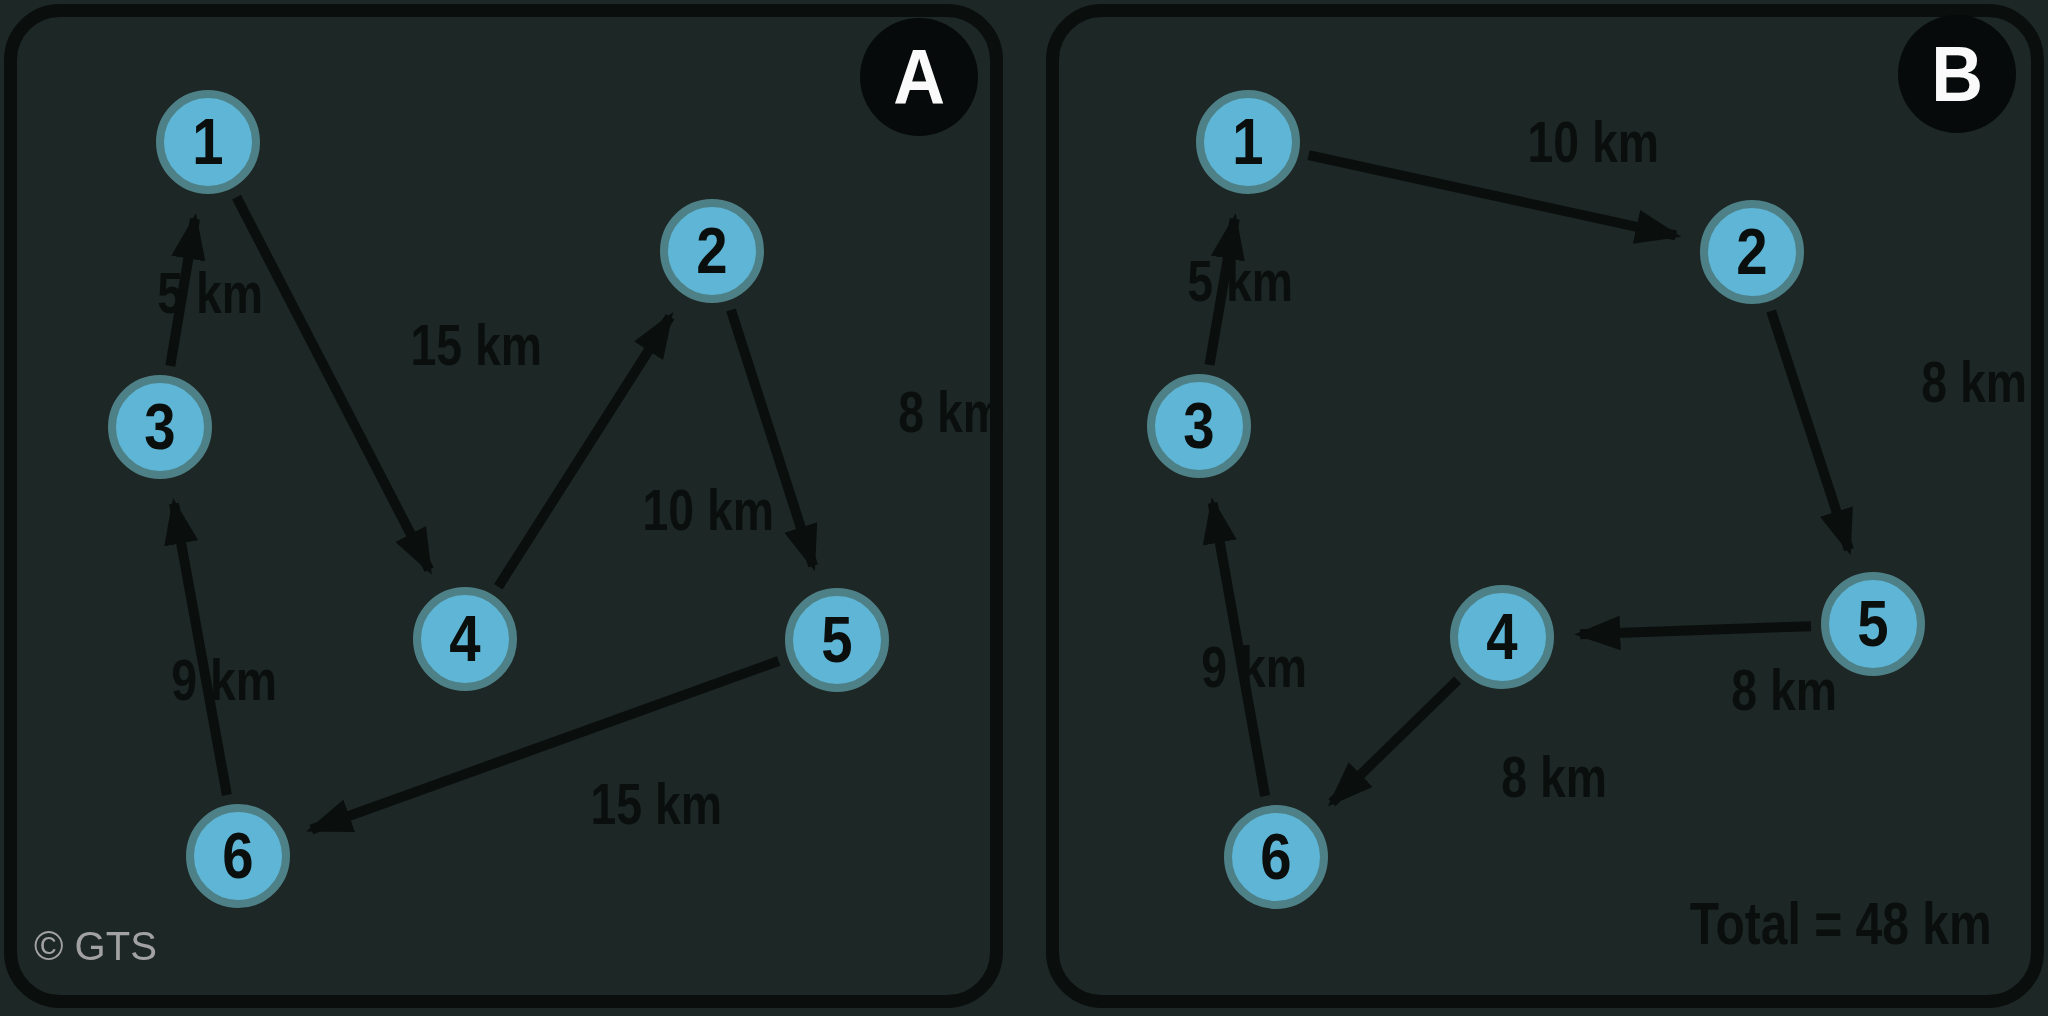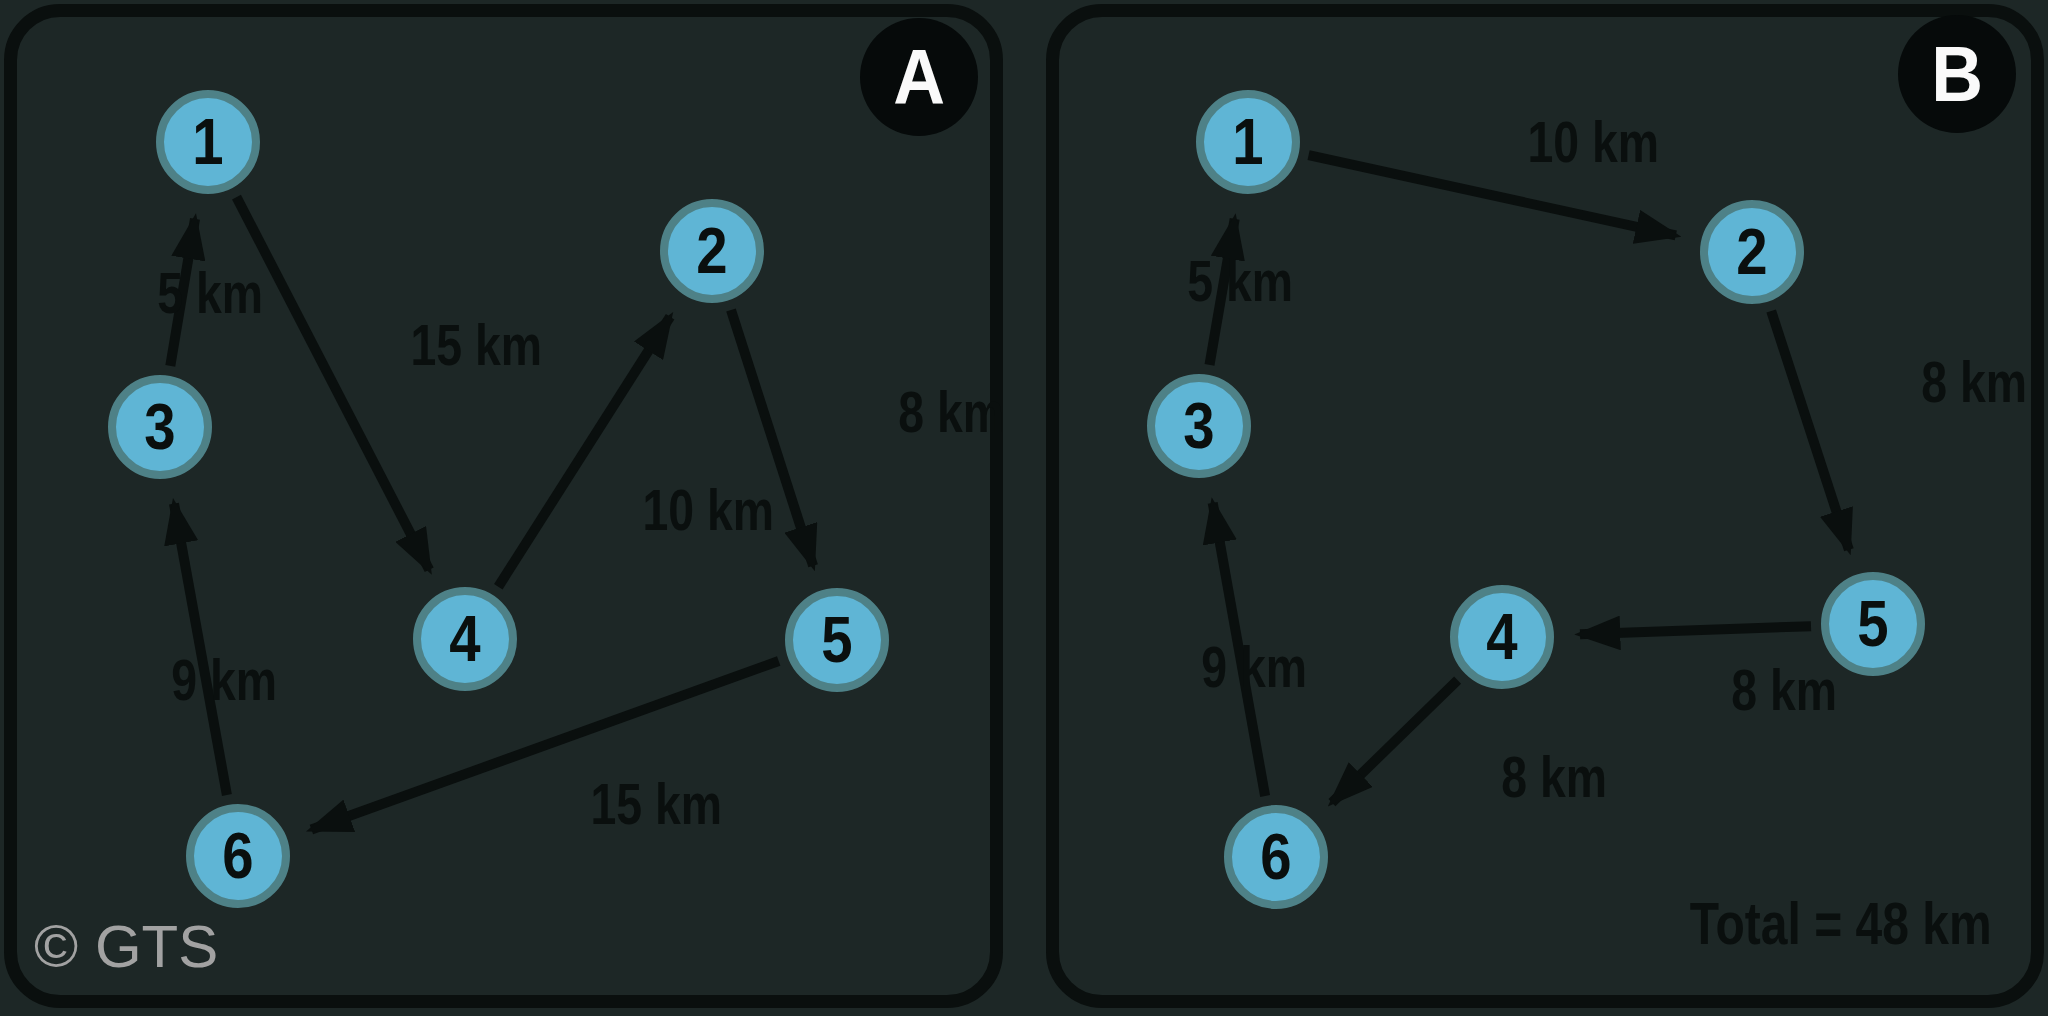--- a/index.html
+++ b/index.html
@@ -44,21 +44,21 @@
     border-radius:50%;background:#060a0a;
     display:flex;align-items:center;justify-content:center;
   }
   .badge span{
     font-size:78px;font-weight:bold;color:#fafafa;line-height:1;
     transform:scaleX(0.92);
   }
   #copyright{
     position:absolute;left:34px;top:912px;height:68px;
     display:flex;align-items:center;
-    font-size:60px;font-weight:normal;color:#a2a2a2;white-space:nowrap;
+    font-size:40px;font-weight:normal;color:#a2a2a2;white-space:nowrap;
   }
 </style>
 </head>
 <body>
 
 <div id="stage">
   <svg id="edges" viewBox="0 0 2048 1016" xmlns="http://www.w3.org/2000/svg">
     <defs>
       <marker id="arrow" viewBox="0 0 12 9" refX="10.5" refY="4.5" markerWidth="46" markerHeight="34.5" orient="auto" markerUnits="userSpaceOnUse">
         <path d="M0,0 L12,4.5 L0,9 z" fill="#0a0f0e"></path>

